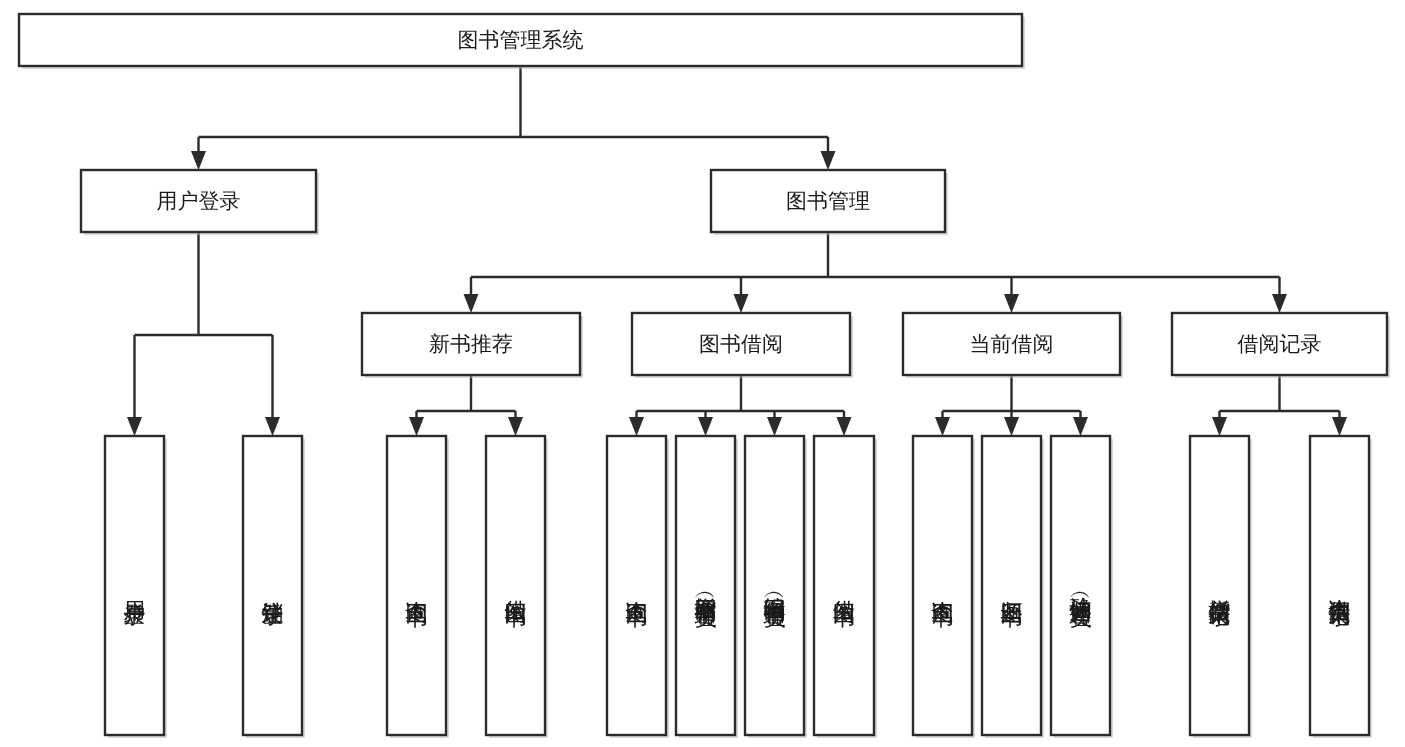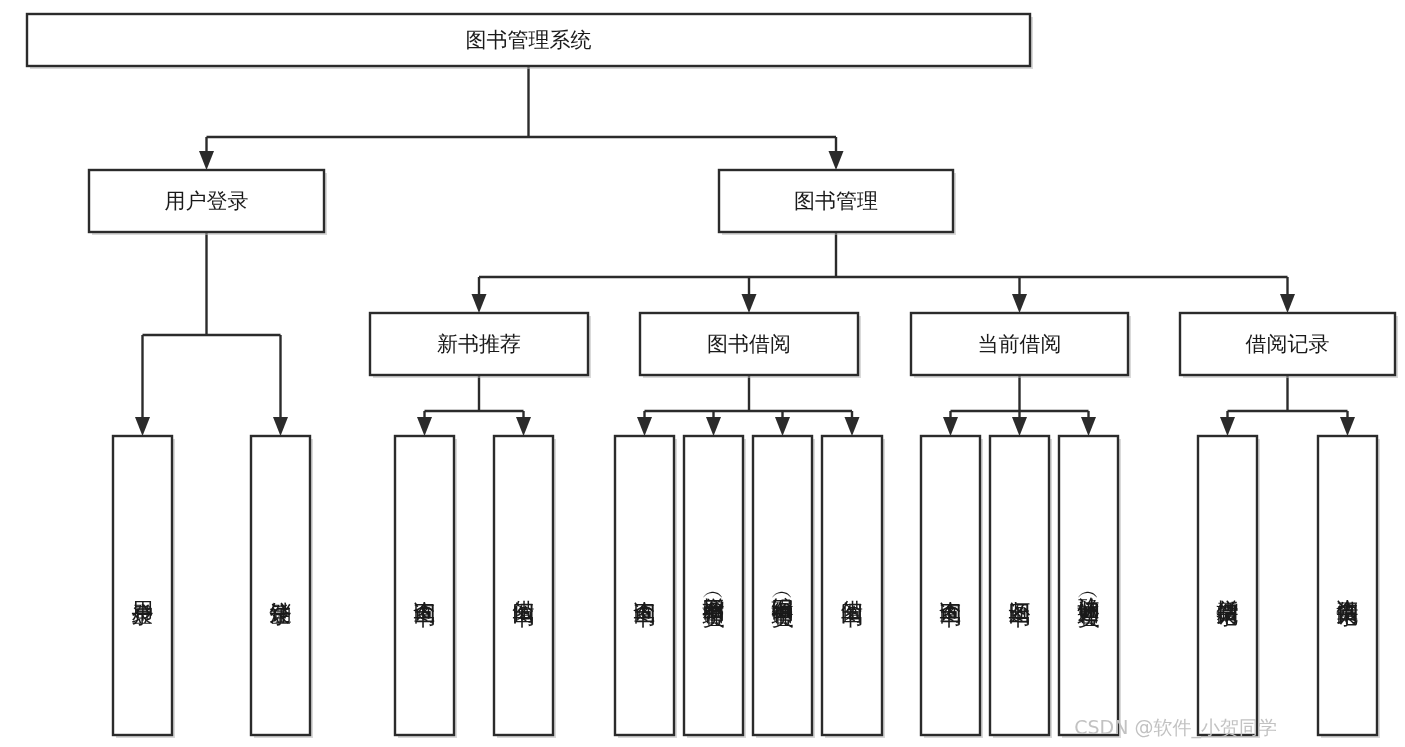--- a/index.html
+++ b/index.html
@@ -9,21 +9,21 @@
   }
   body {
     width: 1405px;
     height: 747px;
     font-family: "DejaVu Sans", "Liberation Sans", sans-serif;
     overflow: hidden;
     position: relative;
   }
   #diagram-root {
     position: absolute;
-    left: 8px;
+    left: 0;
     top: 0;
     width: 1277px;
     height: 747px;
   }
   svg.diagram {
     display: block;
     width: 1405px;
     height: 747px;
   }
   .node-rect {
@@ -277,14 +277,13 @@
       <div class="vert-wrap" style="left: 1051px; top: 436px; width: 59px; height: 299px;">
         <span>确认归还（管理员）</span>
       </div>
       <div class="vert-wrap" style="left: 1190px; top: 436px; width: 59px; height: 299px;">
         <span>新增借阅记录</span>
       </div>
       <div class="vert-wrap" style="left: 1310px; top: 436px; width: 59px; height: 299px;">
         <span>查询借阅记录</span>
       </div>
     </div>
-  <div class="watermark">CSDN @软件_小贺同学</div>
 </div>
 
 </body></html>

